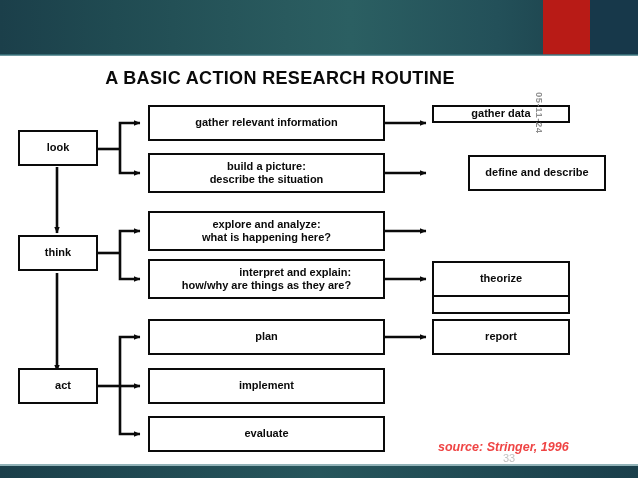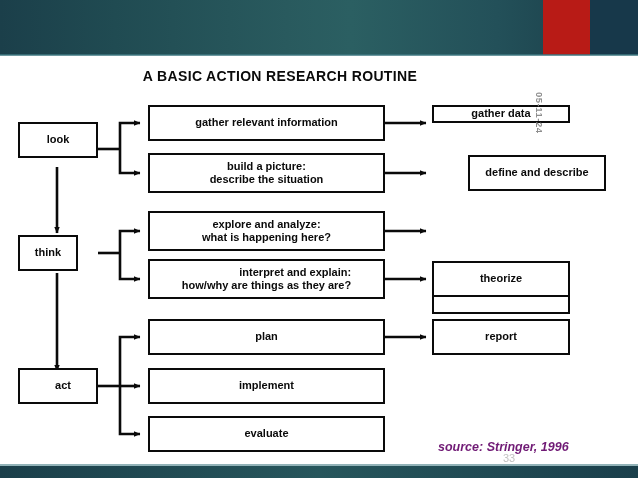--- a/index.html
+++ b/index.html
@@ -69,21 +69,21 @@
     background: #4a8089;
     opacity: .6;
   }
 
   
   #slide-title {
     position: absolute;
     left: 0; top: 68px;
     width: 560px;
     text-align: center;
-    font-size: 14px;
+    font-size: 18px;
     font-weight: bold;
     letter-spacing: .35px;
     color: #0a0a0a;
   }
 
   
   #diagram {
     position: absolute;
     left: 0; top: 0;
     width: 638px; height: 478px;
@@ -128,21 +128,21 @@
     white-space: nowrap;
   }
 
   
   #source-note {
     position: absolute;
     left: 438px; top: 440px;
     font-size: 12.5px;
     font-weight: bold;
     font-style: italic;
-    color: #701a75;
+    color: #ef4444;
   }
   #page-number {
     position: absolute;
     left: 503px; top: 452px;
     font-size: 11px;
     color: #c2c2c2;
   }
 </style>
 </head>
 <body>
@@ -184,24 +184,24 @@
         <polyline points="120,386 120,434 140,434" marker-end="url(#ah)"></polyline>
 
         <line x1="385" y1="123" x2="426" y2="123" marker-end="url(#ah)"></line>
         <line x1="385" y1="173" x2="426" y2="173" marker-end="url(#ah)"></line>
         <line x1="385" y1="231" x2="426" y2="231" marker-end="url(#ah)"></line>
         <line x1="385" y1="279" x2="426" y2="279" marker-end="url(#ah)"></line>
         <line x1="385" y1="337" x2="426" y2="337" marker-end="url(#ah)"></line>
       </g>
     </svg>
 
-    <div class="node stage" style="left:18px; top:122px; width:80px; height:36px;">
+    <div class="node stage" style="left:18px; top:130px; width:80px; height:36px;">
       <span>look</span>
     </div>
-    <div class="node stage" style="left:18px; top:235px; width:60px; height:36px;">
+    <div class="node stage" style="left:18px; top:235px; width:80px; height:36px;">
       <span>think</span>
     </div>
     <div class="node stage" style="left:18px; top:368px; width:80px; height:36px;padding-left:14px;">
       <span>act</span>
     </div>
 
     <div class="node" style="left:148px; top:105px; width:237px; height:36px;">
       <span>
         <span>gather relevant information</span>
       </span>

